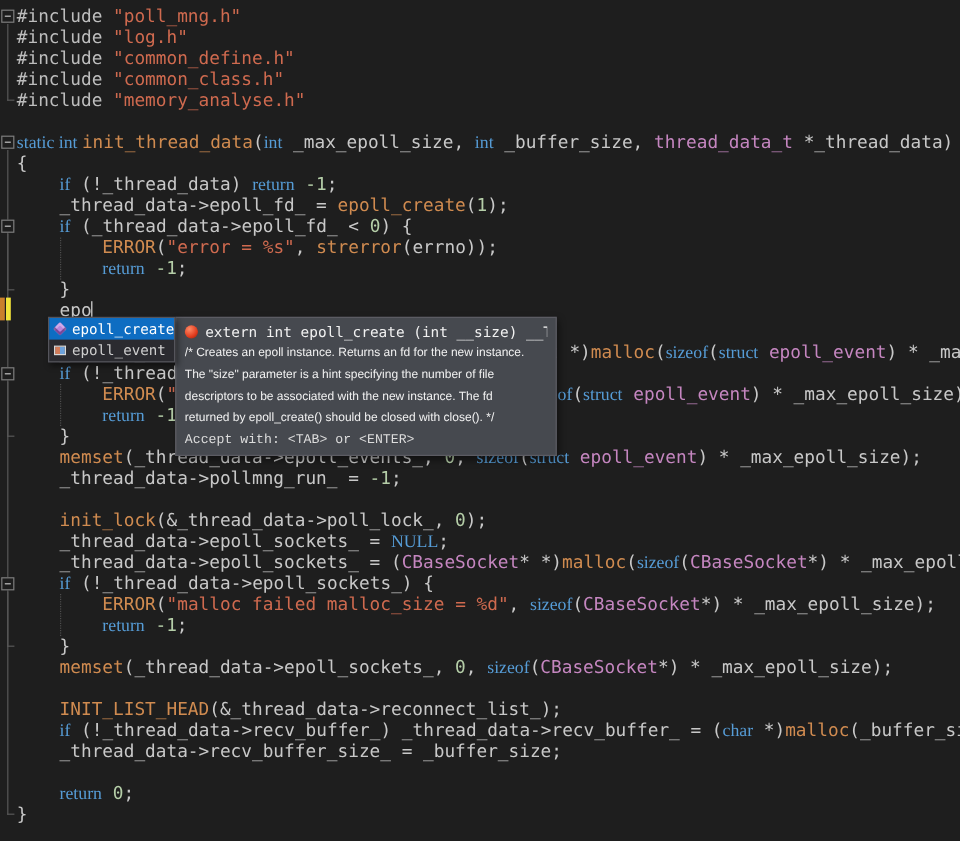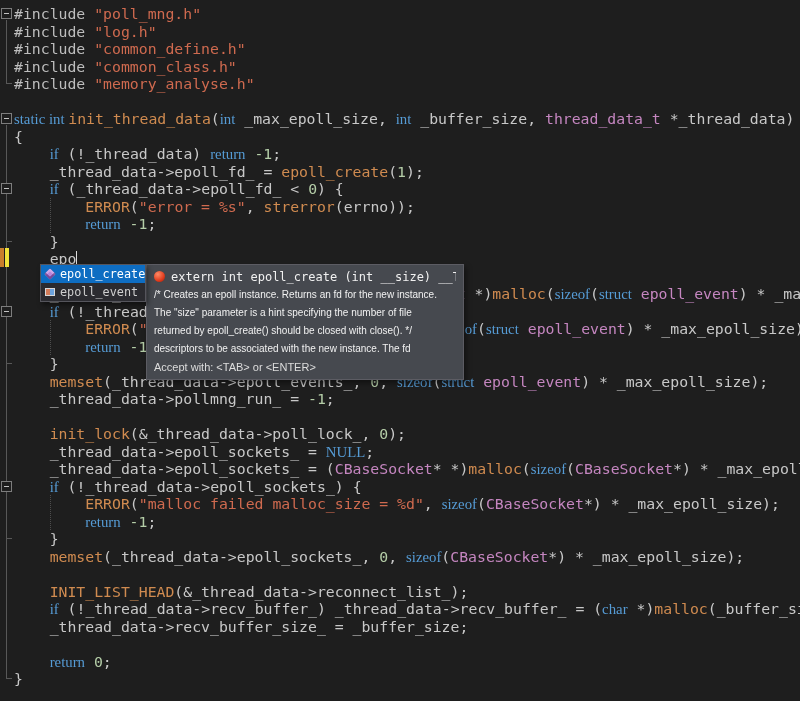--- a/index.html
+++ b/index.html
@@ -72,21 +72,21 @@
     background:var(--tip-bg); border:1px solid var(--tip-border);
     padding:3px 7px; z-index:29; box-shadow:2px 3px 6px rgba(0,0,0,.45);
   }
   .tip-sig-row { display:flex; gap:6px; align-items:flex-start; height:18px; line-height:18px; }
   .red-orb {
     width:11px; height:11px; border-radius:50%; flex:0 0 11px; margin-top:3px;
     background:radial-gradient(circle at 35% 30%, #ff8a66, #e03c1e 60%, #8f1c08);
   }
   .tip-sig { font-family:"DejaVu Sans Mono",monospace; font-size:12px; color:var(--tip-fg); white-space:nowrap; overflow:hidden; }
   .tip-doc { font-family:"Liberation Sans",sans-serif; font-size:10px; line-height:18px; color:var(--tip-fg); white-space:nowrap; overflow:hidden; }
-  .tip-accept { font-family:Liberation Sans, sans-serif; font-size:11px; line-height:18px; color:#dddddd; white-space:nowrap; }
+  .tip-accept { font-family:Liberation Mono, monospace; font-size:11px; line-height:18px; color:#dddddd; white-space:nowrap; }
 </style>
 </head>
 <body>
 
 <div class="editor">
   <div id="fold-layer">
       <div class="fold-box" style="top: 8px;"></div>
       <div class="fold-line" style="top: 20px; height: 64px;"></div>
       <div class="fold-box" style="top: 113px;"></div>
       <div class="fold-line" style="top: 125px; height: 554px;"></div>
@@ -119,17 +119,17 @@
       </div>
     </div>
 
   <div class="tooltip">
     <div class="tip-sig-row">
       <span class="red-orb"></span>
       <span class="tip-sig">extern int epoll_create (int __size) __THROW</span>
     </div>
     <div class="tip-doc">/* Creates an epoll instance. Returns an fd for the new instance.</div>
     <div class="tip-doc">The "size" parameter is a hint specifying the number of file</div>
+    <div class="tip-doc">descriptors to be associated with the new instance. The fd</div>
     <div class="tip-doc">returned by epoll_create() should be closed with close(). */</div>
-    <div class="tip-doc">descriptors to be associated with the new instance. The fd</div>
     <div class="tip-accept">Accept with: &lt;TAB&gt; or &lt;ENTER&gt;</div>
   </div>
 </div>
 
 </body></html>

